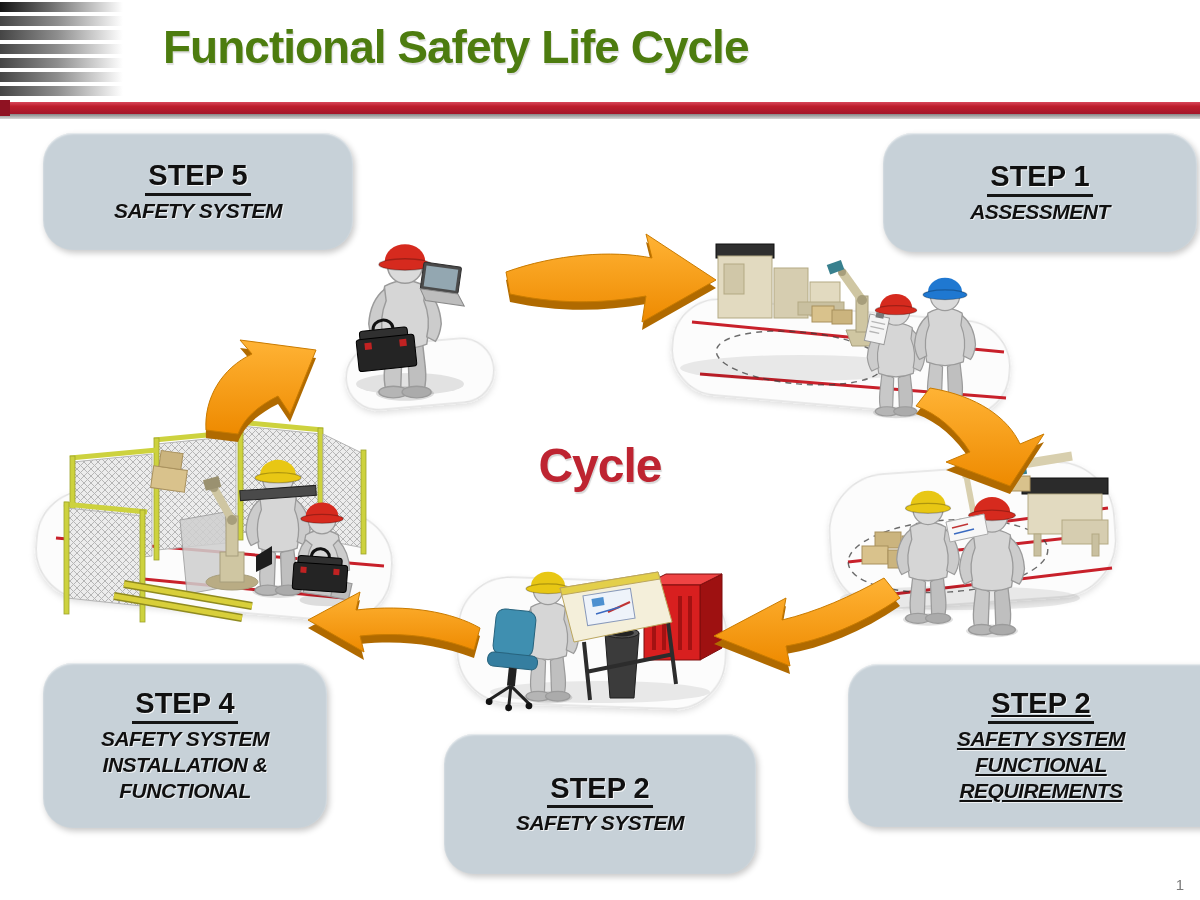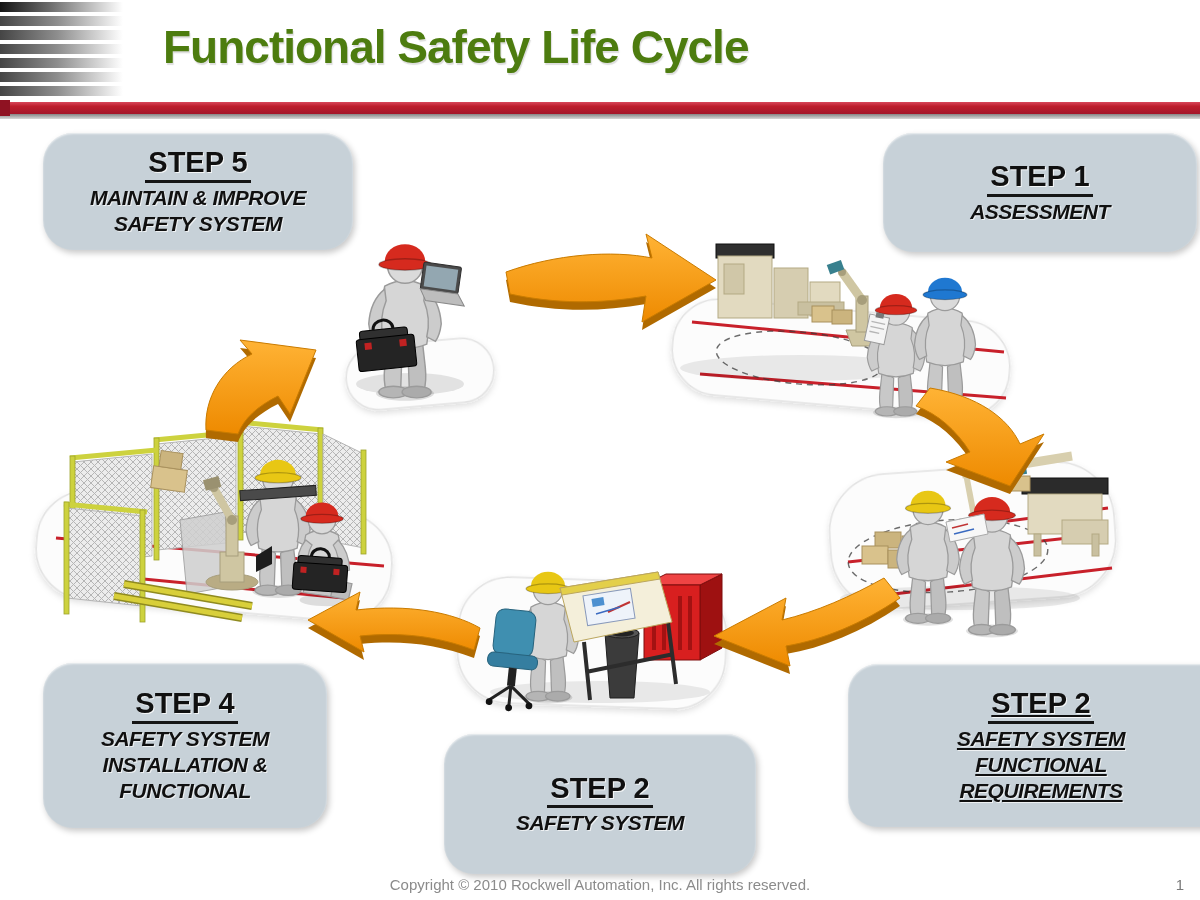--- a/index.html
+++ b/index.html
@@ -315,21 +315,20 @@
     <path d="M308,620 L360,592 L356,610 C408,604 452,612 480,628 L474,650 C436,636 402,632 360,636 L364,652 Z" fill="url(#og)" stroke="#C97B00" stroke-width="1"></path>
   </g>
   <g>
     <path d="M206,430 C204,398 222,368 252,354 L240,340 L316,350 L290,414 L278,396 C258,406 244,418 238,434 Z" fill="#B06A00" transform="translate(0,8)"></path>
     <path d="M206,430 C204,398 222,368 252,354 L240,340 L316,350 L290,414 L278,396 C258,406 244,418 238,434 Z" fill="url(#og)" stroke="#C97B00" stroke-width="1"></path>
   </g>
 </svg>
 
 <div class="step-box" id="box-step5">
   <span class="step-title">STEP 5</span>
-  <span class="step-line">MAINTAIN &amp; IMPROVE</span>
   <span class="step-line">SAFETY SYSTEM</span>
 </div>
 
 <div class="step-box" id="box-step1">
   <span class="step-title">STEP 1</span>
   <span class="step-line">ASSESSMENT</span>
 </div>
 
 <div class="step-box" id="box-step2">
   <span class="step-title">STEP 2</span>
@@ -344,18 +343,18 @@
 </div>
 
 <div class="step-box" id="box-step4">
   <span class="step-title">STEP 4</span>
   <span class="step-line">SAFETY SYSTEM</span>
   <span class="step-line">INSTALLATION &amp;</span>
   <span class="step-line">FUNCTIONAL</span>
 </div>
 
 <div class="center-title">
+  <div>Cycle</div>
 </div>
 
 <div class="footer">
-  <div class="copyright">Copyright © 2010 Rockwell Automation, Inc. All rights reserved.</div>
   <div class="page-number">1</div>
 </div>
 
 </body></html>

